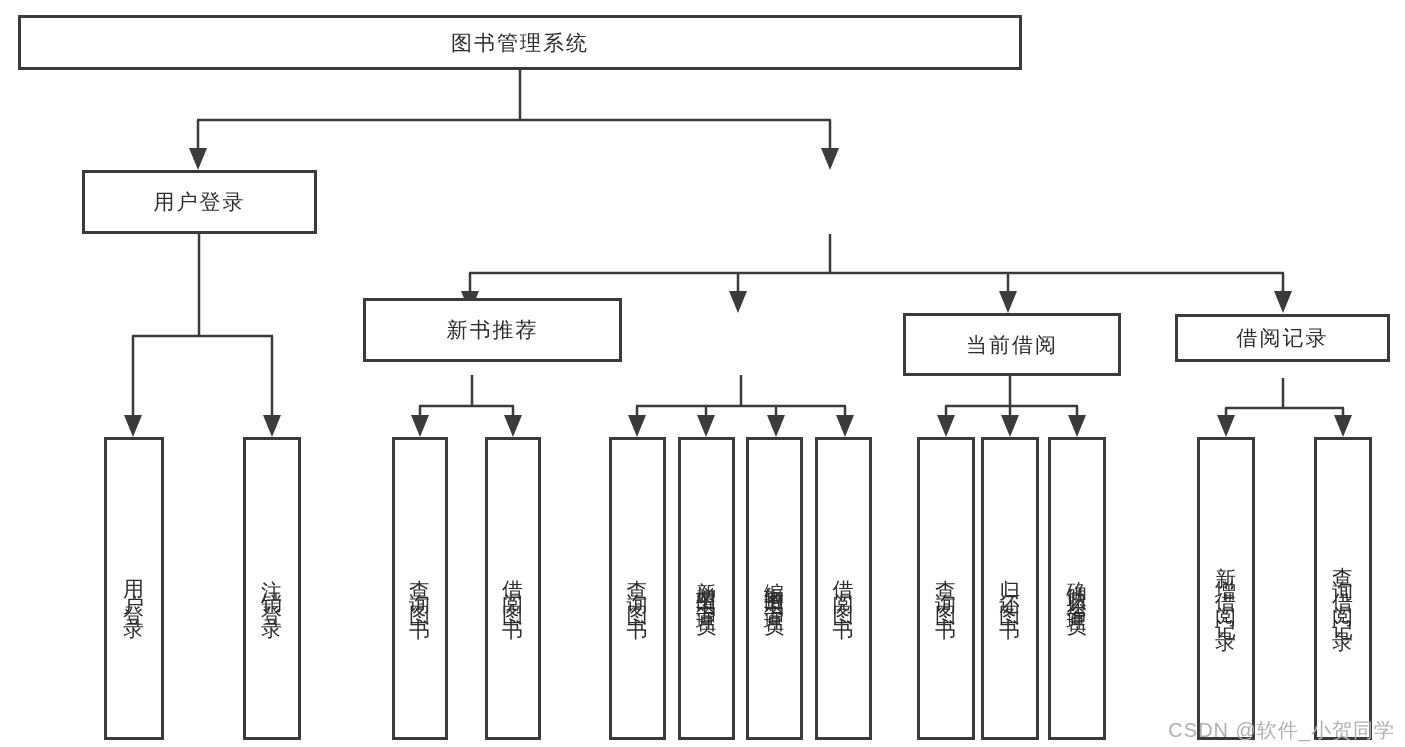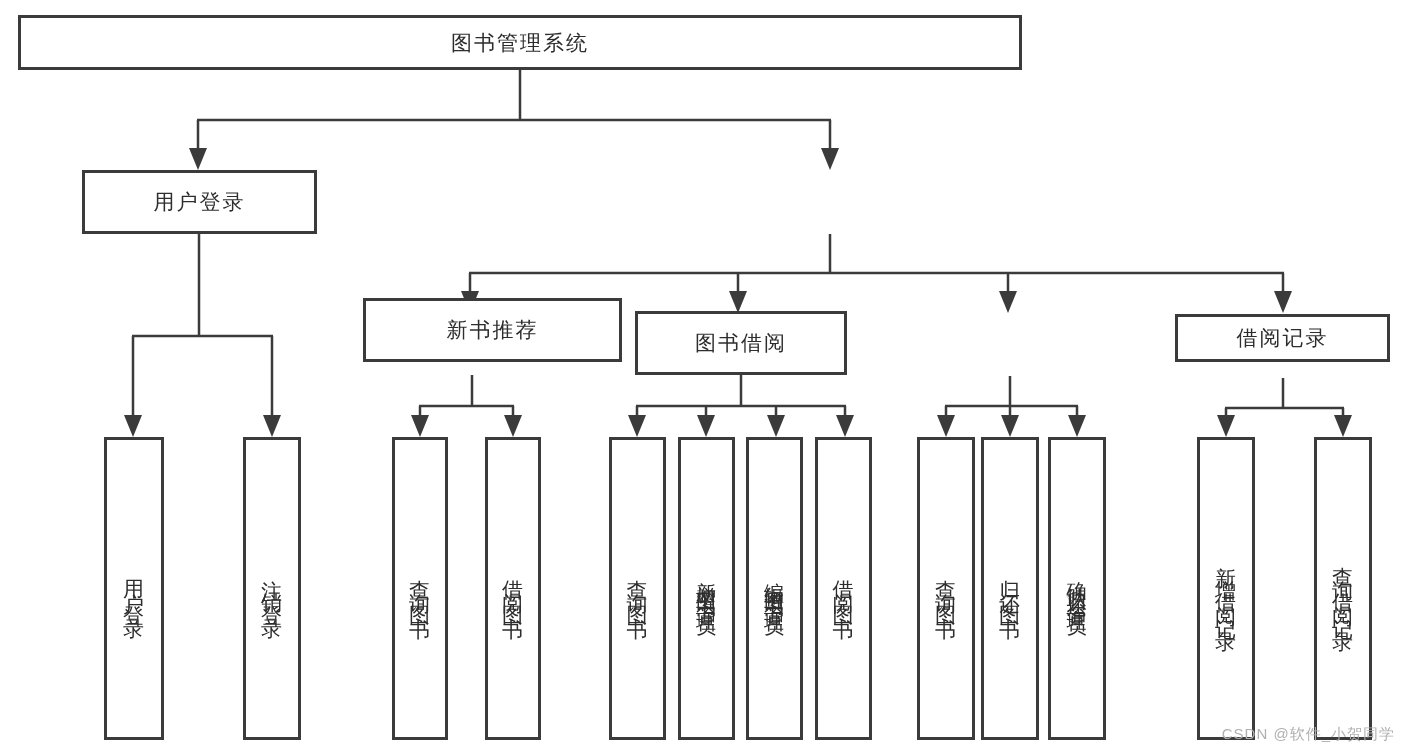--- a/index.html
+++ b/index.html
@@ -49,21 +49,21 @@
     font-size:20px;
     letter-spacing:5px;
   }
   .vbox span{
     display:block;
   }
   .watermark{
     position:absolute;
     right:10px;
     bottom:3px;
-    font-size:15px;
+    font-size:20px;
     letter-spacing:1px;
     color:var(--wm);
     z-index:5;
     white-space:nowrap;
   }
 </style>
 </head>
 <body>
 
 <div class="canvas">
@@ -112,22 +112,22 @@
     <span>图书管理系统</span>
   </div>
 
   <div class="node hbox" style="left:82px;top:170px;width:235px;height:64px">
     <span>用户登录</span>
   </div>
 
   <div class="node hbox" style="left:363px;top:298px;width:259px;height:64px">
     <span>新书推荐</span>
   </div>
-  <div class="node hbox" style="left:635px;top:311px;width:212px;height:64px">
-    <span>图书借阅</span>
+  <div class="node hbox" style="left:903px;top:313px;width:218px;height:63px">
+    <span>当前借阅</span>
   </div>
   <div class="node hbox" style="left:1175px;top:314px;width:215px;height:48px">
     <span>借阅记录</span>
   </div>
 
   <div class="node vbox" style="left:104px;width:60px">
     <span>用户登录</span>
   </div>
   <div class="node vbox" style="left:243px;width:58px">
     <span>注销登录</span>

